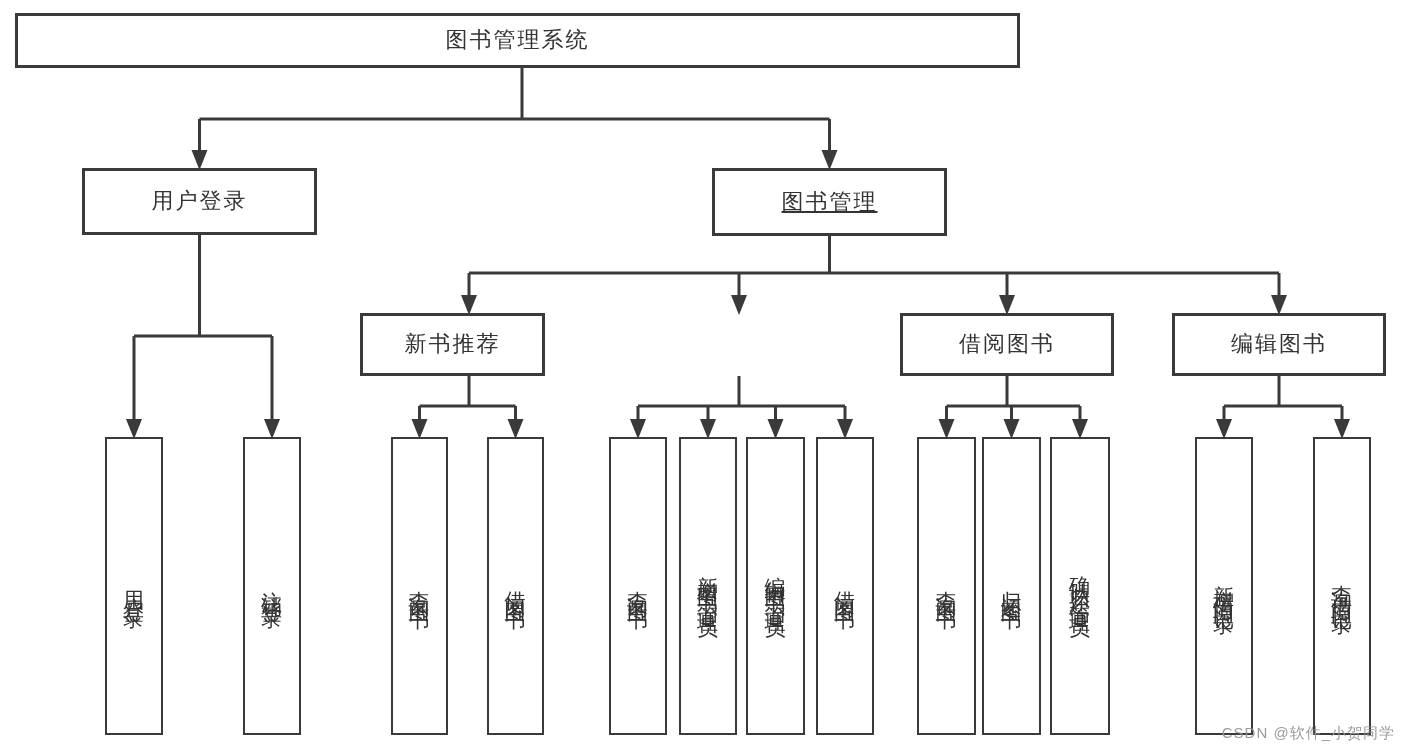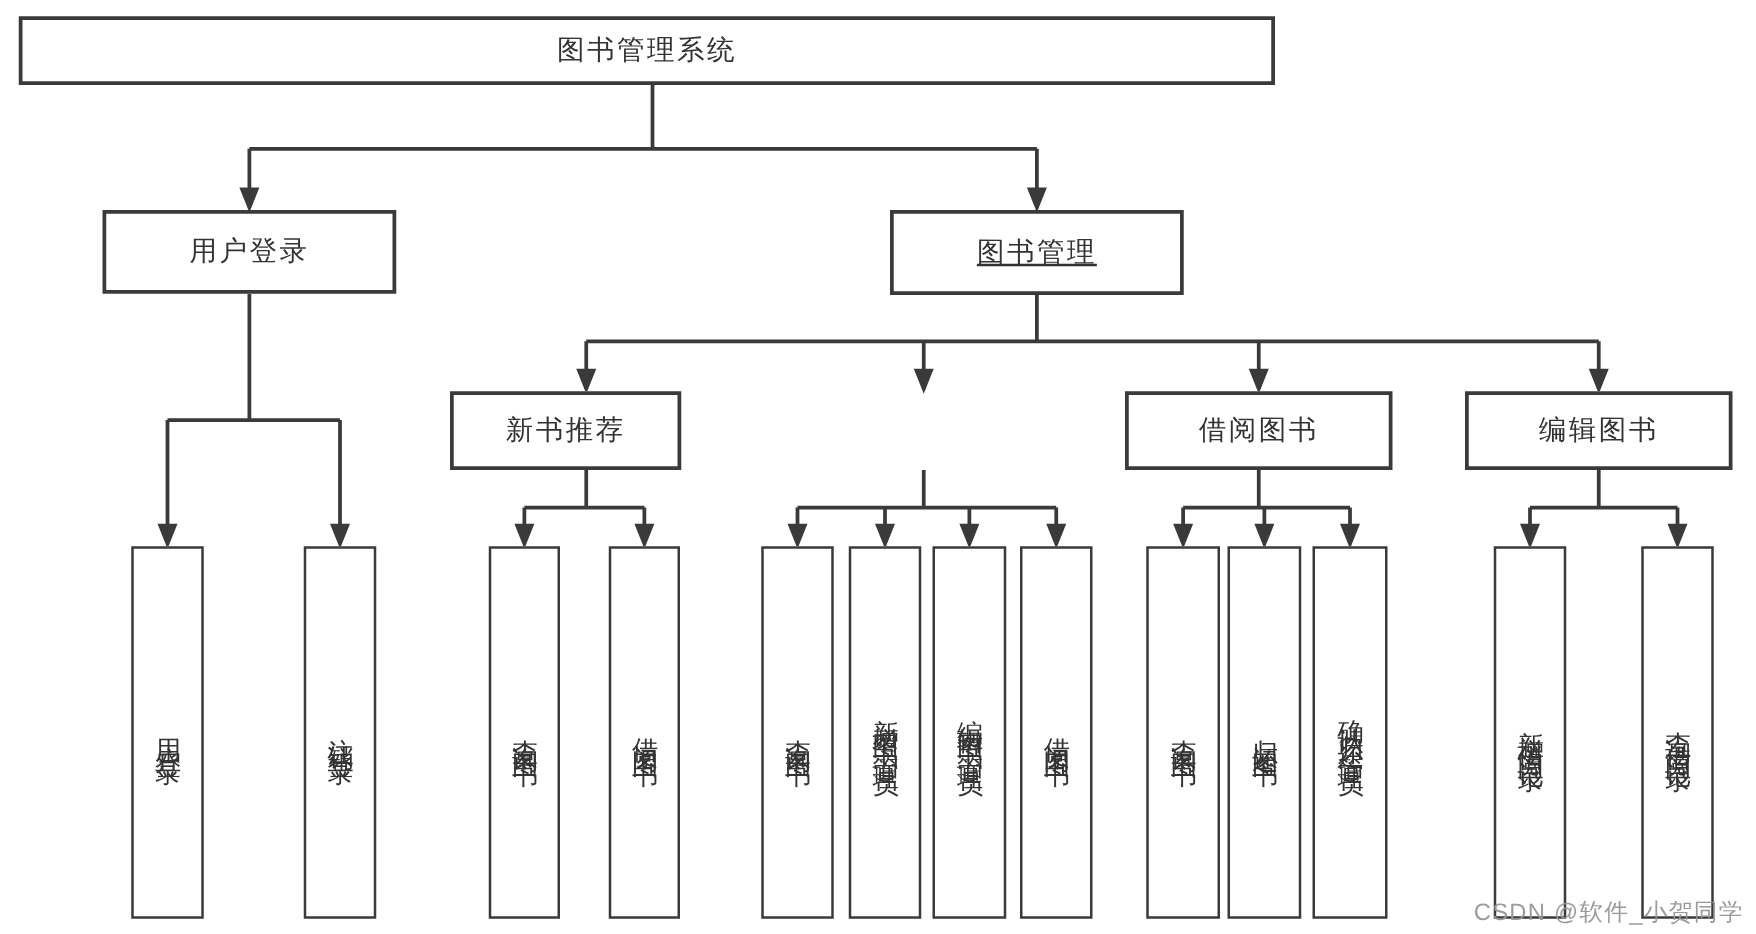--- a/index.html
+++ b/index.html
@@ -42,21 +42,21 @@
     text-orientation: mixed;
     font-size: 21px;
     letter-spacing: 6px;
     border-width: 2.5px;
     padding: 4px 0;
   }
   .watermark {
     position: absolute;
     right: 10px;
     bottom: 4px;
-    font-size: 19px;
+    font-size: 15px;
     letter-spacing: 1px;
     color: rgba(150, 150, 150, 0.95);
     z-index: 5;
     white-space: nowrap;
   }
 </style>
 </head>
 <body>
 
 <div class="canvas">

